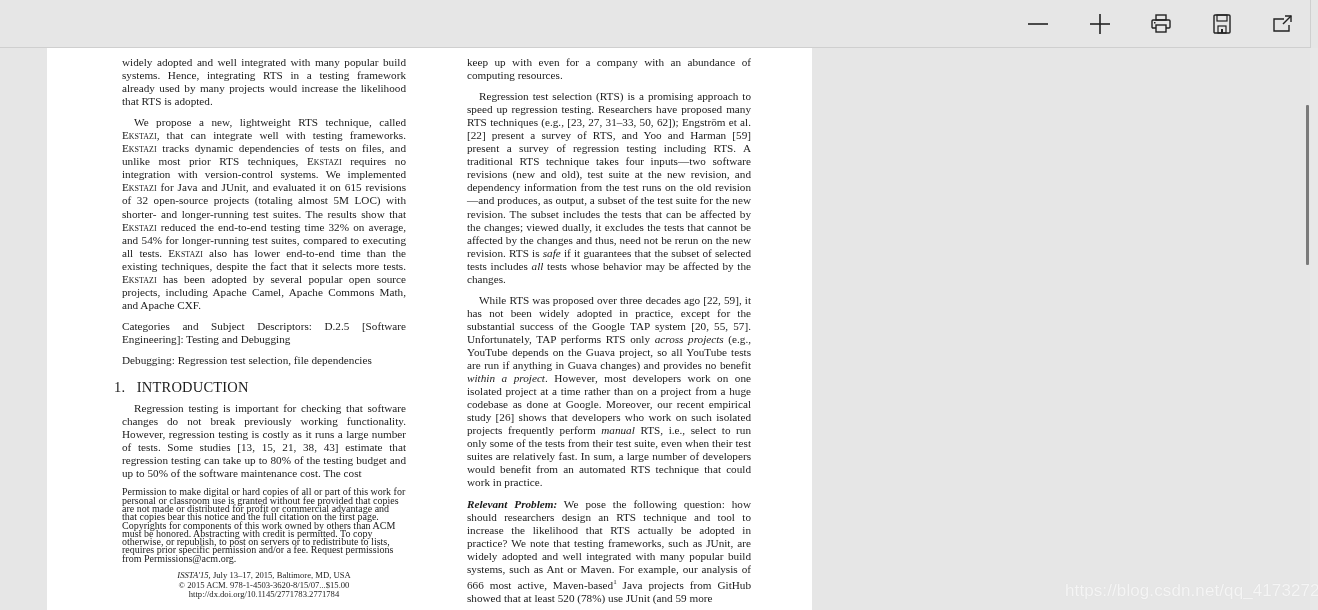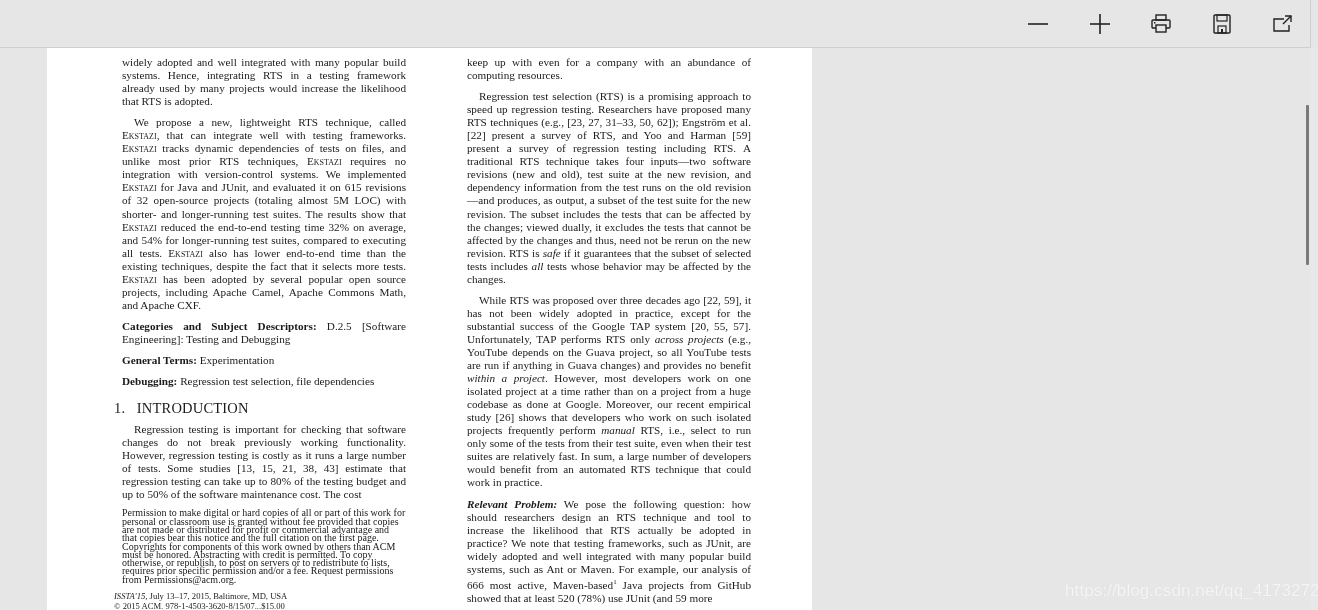--- a/index.html
+++ b/index.html
@@ -26,29 +26,29 @@
     position:absolute; top:0; width:300px;
     font-family:"Liberation Serif", serif; font-size:11.2px; line-height:13.05px;
     color:#1a1a1a; text-align:justify;
   }
   .col-left { left:67px; }
   .col-right { left:412px; }
   .col p { margin:8px; }
   .indent { text-indent:12px; }
   .sc { font-variant:small-caps; }
   .kw { margin-top:4px; }
-  .kw b { font-weight:bold; }
+  .kw b { font-weight:normal; }
   .section-title {
     font-family:"Liberation Serif", serif; font-weight:normal; font-size:14.5px;
     margin:14px 0 4px 0; text-align:left; letter-spacing:0.2px;
   }
   .permission {
     font-size:10px; line-height:8.3px; margin-top:30px; text-align:left;
   }
-  .venue { font-size:8.6px; line-height:9.6px; margin-top:5px; text-align:left; }
+  .venue { font-size:8.6px; line-height:9.6px; margin-top:5px; text-align:center; }
   .footnote-rule { width:122px; border-top:1px solid #444; margin-top:9px; margin-bottom:2px; }
   .footnote { font-size:10.2px; line-height:11.5px; }
   .first-cut { margin-top:-6px; }
   .scrollbar-track {
     position:absolute; left:1310px; top:48px; width:8px; height:562px; background:#e8e8e8;
   }
   .scrollbar-thumb {
     position:absolute; left:1306px; top:105px; width:3px; height:160px; background:#7a7a7a; border-radius:1px;
   }
   .watermark {
@@ -95,21 +95,20 @@
       <line x1="19" y1="3" x2="11" y2="11" stroke="#222" stroke-width="1.4"></line>
     </svg>
   </div>
 </div>
 
 <div class="page">
   <div class="col col-left">
     <p class="first-cut">widely adopted and well integrated with many popular build systems. Hence, integrating RTS in a testing framework already used by many projects would increase the likelihood that RTS is adopted.</p>
     <p class="indent"><span>We propose a new, lightweight RTS technique, called </span><span class="sc">Ekstazi</span><span>, that can integrate well with testing frameworks. </span><span class="sc">Ekstazi</span><span> tracks dynamic dependencies of tests on files, and unlike most prior RTS techniques, </span><span class="sc">Ekstazi</span><span> requires no integration with version-control systems. We implemented </span><span class="sc">Ekstazi</span><span> for Java and JUnit, and evaluated it on 615 revisions of 32 open-source projects (totaling almost 5M LOC) with shorter- and longer-running test suites. The results show that </span><span class="sc">Ekstazi</span><span> reduced the end-to-end testing time 32% on average, and 54% for longer-running test suites, compared to executing all tests. </span><span class="sc">Ekstazi</span><span> also has lower end-to-end time than the existing techniques, despite the fact that it selects more tests. </span><span class="sc">Ekstazi</span><span> has been adopted by several popular open source projects, including Apache Camel, Apache Commons Math, and Apache CXF.</span></p>
     <p class="kw"><b>Categories and Subject Descriptors:</b><span> D.2.5 [Software Engineering]: Testing and Debugging</span></p>
-    <p class="kw"><b>General Terms:</b><span> Experimentation</span></p>
     <p class="kw"><b>Debugging:</b><span> Regression test selection, file dependencies</span></p>
     <div class="section-title" style="white-space:pre;">1.   INTRODUCTION</div>
     <p class="indent">Regression testing is important for checking that software changes do not break previously working functionality. However, regression testing is costly as it runs a large number of tests. Some studies [13, 15, 21, 38, 43] estimate that regression testing can take up to 80% of the testing budget and up to 50% of the software maintenance cost. The cost</p>
     <p class="permission">Permission to make digital or hard copies of all or part of this work for personal or classroom use is granted without fee provided that copies are not made or distributed for profit or commercial advantage and that copies bear this notice and the full citation on the first page. Copyrights for components of this work owned by others than ACM must be honored. Abstracting with credit is permitted. To copy otherwise, or republish, to post on servers or to redistribute to lists, requires prior specific permission and/or a fee. Request permissions from Permissions@acm.org.</p>
     <div class="venue">
       <div><i>ISSTA'15,</i><span> July 13–17, 2015, Baltimore, MD, USA</span></div>
       <div>© 2015 ACM. 978-1-4503-3620-8/15/07...$15.00</div>
       <div>http://dx.doi.org/10.1145/2771783.2771784</div>
     </div>
   </div>

